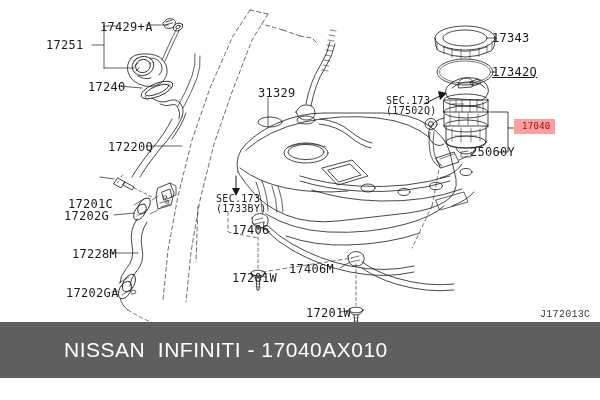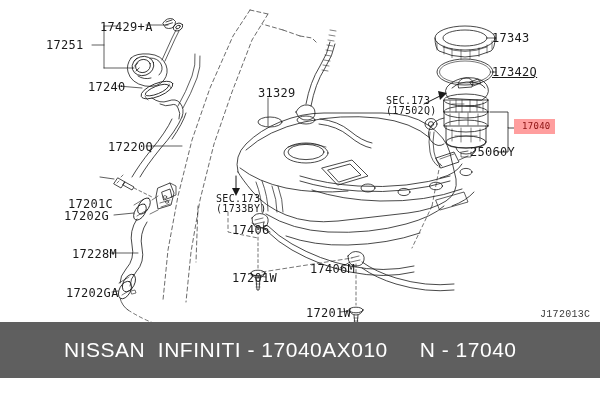--- a/index.html
+++ b/index.html
@@ -416,33 +416,32 @@
   <div class="lbl" style="left:46px; top:40px;">17251</div>
   <div class="lbl" style="left:88px; top:82px;">17240</div>
   <div class="lbl" style="left:108px; top:142px;text-align:center;">17220Q</div>
   <div class="lbl" style="left:68px; top:173px;margin-top:26px;">17201C</div>
   <div class="lbl" style="left:64px; top:211px;">17202G</div>
   <div class="lbl" style="left:72px; top:249px;">17228M</div>
   <div class="lbl" style="left:66px; top:288px;">17202GA</div>
   <div class="lbl" style="left:258px; top:88px;">31329</div>
   <div class="lbl" style="left:232px; top:225px;">17406</div>
   <div class="lbl" style="left:232px; top:273px;">17201W</div>
-  <div class="lbl" style="left:310px; top:264px;">17406M</div>
+  <div class="lbl" style="left:289px; top:264px;">17406M</div>
   <div class="lbl" style="left:306px; top:308px;">17201W</div>
   <div class="lbl" style="left:492px; top:33px;">17343</div>
   <div class="lbl" style="left:492px; top:67px;text-decoration:underline;">17342Q</div>
   <div class="lbl" style="left:470px; top:147px;">25060Y</div>
   <div class="lbl highlight" style="left:514px; top:119px;">17040</div>
 
   <div class="lbl sec" style="left:216px; top:194px;"><span>SEC.173</span><br><span>(1733BY)</span></div>
 
   <div class="lbl sec" style="left:386px; top:96px;"><span>SEC.173</span><br><span>(17502Q)</span></div>
 
   <div class="lbl code" style="left:540px; top:310px;">J172013C</div>
 
   <div id="footer-banner">
     <div id="banner-inner">
       <span class="banner-text">NISSAN  INFINITI - 17040AX010</span>
-      <span class="banner-text" id="banner-right">N - 17040</span>
     </div>
   </div>
 
 </div>
 
 </body></html>

